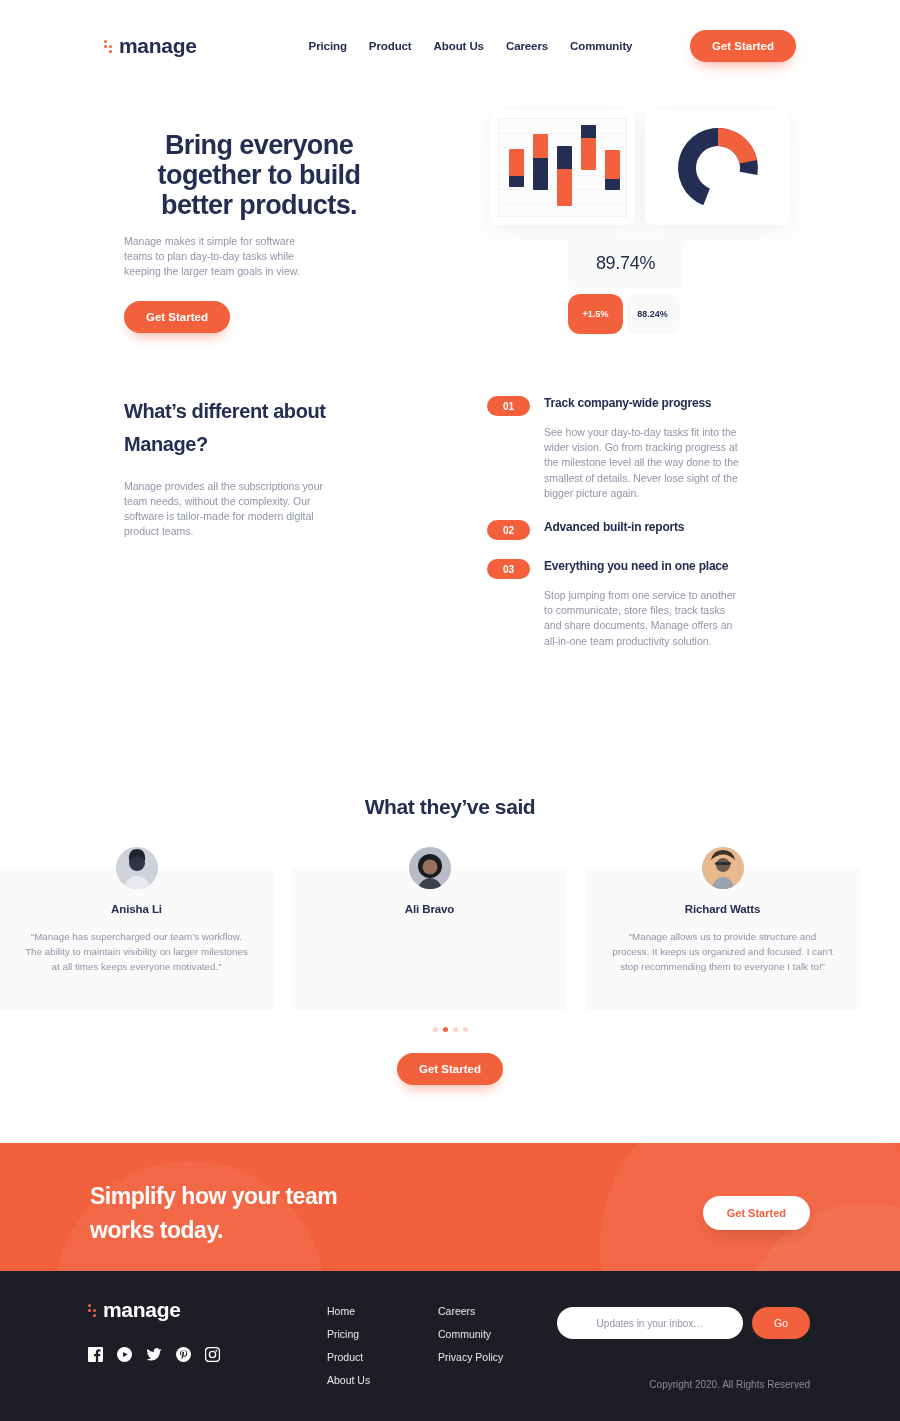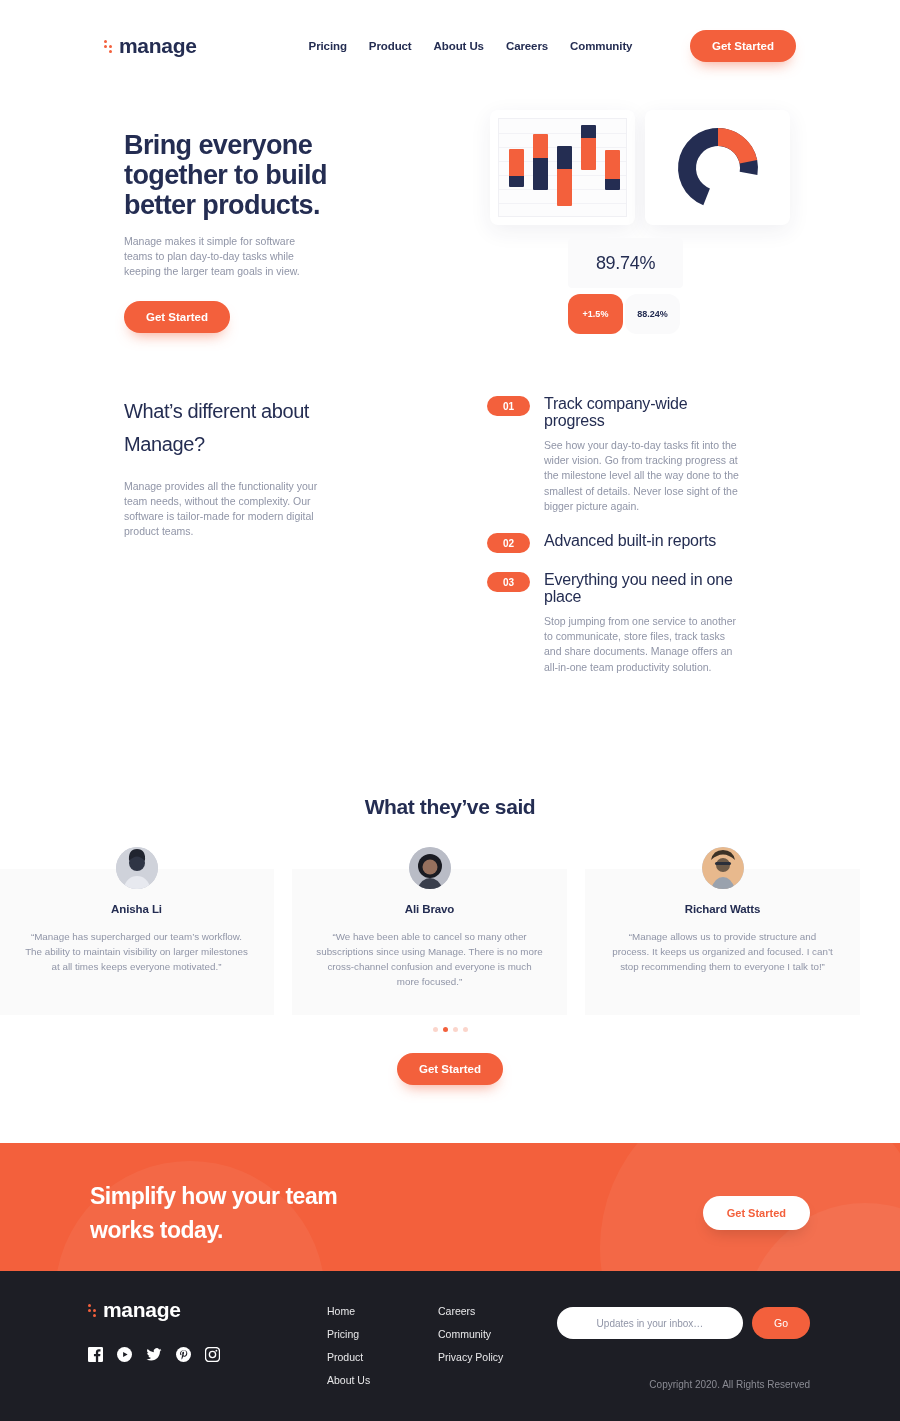--- a/index.html
+++ b/index.html
@@ -94,20 +94,21 @@
     position: absolute;
     left: 124px; top: 20px;
     width: 270px;
   }
   .hero-title {
     font-size: 27px;
     line-height: 30px;
     font-weight: 700;
     color: #242d52;
     letter-spacing: -0.6px;
+    text-align: center;
   }
   .hero-sub {
     margin-top: 14px;
     font-size: 10.5px;
     line-height: 15px;
     color: #9095a7;
     width: 190px;
   }
   .hero-btn-wrap { margin-top: 22px; }
 
@@ -203,21 +204,21 @@
     width: 900px;
   }
   .diff-left {
     position: absolute;
     left: 124px; top: 10px;
     width: 260px;
   }
   .diff-title {
     font-size: 20px;
     line-height: 33px;
-    font-weight: 400;
+    font-weight: 700;
     color: #242d52;
     letter-spacing: -0.4px;
   }
   .diff-sub {
     margin-top: 18px;
     font-size: 10.5px;
     line-height: 15px;
     color: #9095a7;
     width: 215px;
   }
@@ -243,22 +244,22 @@
     background: #f3603c;
     color: #ffffff;
     font-size: 10px;
     font-weight: 700;
     display: flex;
     align-items: center;
     justify-content: center;
     margin-top: 1px;
   }
   .feature-title {
-    font-size: 16px;
-    font-weight: 400;
+    font-size: 12px;
+    font-weight: 700;
     color: #242d52;
     line-height: 17px;
     letter-spacing: -0.2px;
   }
   .feature-body {
     margin-top: 9px;
     margin-left: 57px;
     font-size: 10.5px;
     line-height: 15.2px;
     color: #9095a7;
@@ -547,21 +548,21 @@
       <div class="stat-row">
         <div class="stat-pill accent">+1.5%</div>
         <div class="stat-pill plain">88.24%</div>
       </div>
     </div>
   </section>
 
   <section class="different">
     <div class="diff-left">
       <h2 class="diff-title">What’s different about Manage?</h2>
-      <p class="diff-sub">Manage provides all the functionality your team needs, without the complexity. Our software is tailor-made for modern digital product teams.</p>
+      <p class="diff-sub">Manage provides all the subscriptions your team needs, without the complexity. Our software is tailor-made for modern digital product teams.</p>
     </div>
 
     <div class="feature-list">
       <div class="feature">
         <div class="feature-head">
           <span class="feature-num">01</span>
           <span class="feature-title">Track company-wide progress</span>
         </div>
         <p class="feature-body">See how your day-to-day tasks fit into the wider vision. Go from tracking progress at the milestone level all the way done to the smallest of details. Never lose sight of the bigger picture again.</p>
       </div>
@@ -603,21 +604,20 @@
       <div class="testi-card">
         <div class="avatar">
           <svg width="42" height="42" viewBox="0 0 42 42">
             <circle cx="21" cy="21" r="21" fill="#b9bcc6"></circle>
             <circle cx="21" cy="19" r="12" fill="#191b22"></circle>
             <circle cx="21" cy="20" r="7.5" fill="#96705d"></circle>
             <path d="M8 42 q5 -11 13 -11 q8 0 13 11 Z" fill="#3a3f4c"></path>
           </svg>
         </div>
         <div class="testi-name">Ali Bravo</div>
-        <p class="testi-quote">“We have been able to cancel so many other subscriptions since using Manage. There is no more cross-channel confusion and everyone is much more focused.”</p>
       </div>
 
       <div class="testi-card">
         <div class="avatar">
           <svg width="42" height="42" viewBox="0 0 42 42">
             <circle cx="21" cy="21" r="21" fill="#e8b98d"></circle>
             <path d="M9 13 q12 -11 24 0 q-2 -10 -12 -10 q-10 0 -12 10 Z" fill="#3c3226"></path>
             <circle cx="21" cy="18" r="7" fill="#6d5a47"></circle>
             <path d="M9 42 q4 -12 12 -12 q8 0 12 12 Z" fill="#9aa2ad"></path>
             <rect x="13" y="15" width="16" height="3" rx="1.5" fill="#2a2f3a"></rect>

